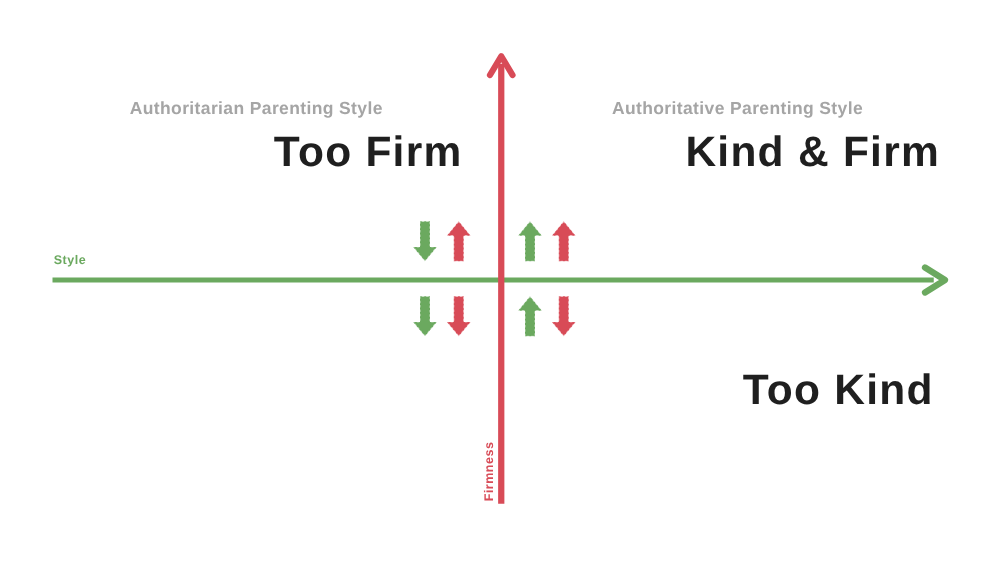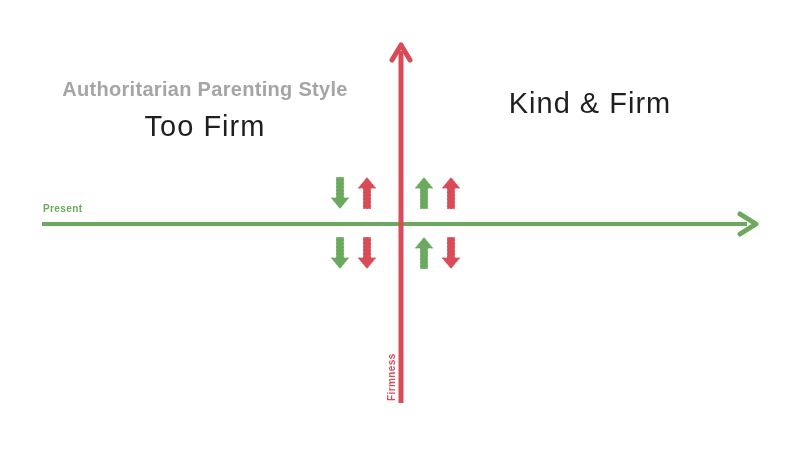--- a/index.html
+++ b/index.html
@@ -26,26 +26,26 @@
     color: var(--green);
   }
   .axis-label-y {
     position: absolute; left: 386px; top: 401px;
     transform: rotate(-90deg); transform-origin: 0 0;
     font-size: 10px; font-weight: bold; letter-spacing: .4px;
     color: var(--red); white-space: nowrap;
   }
   .quad { position: absolute; text-align: center; }
   .quad-title {
-    font-size: 20px; font-weight: bold; letter-spacing: .3px;
+    font-size: 14px; font-weight: bold; letter-spacing: .3px;
     color: var(--gray); white-space: nowrap;
   }
   .quad-sub {
-    font-size: 29px; font-weight: 400; letter-spacing: 1px;
-    color: var(--ink); margin-top: 9px; white-space: nowrap;
+    font-size: 34px; font-weight: 700; letter-spacing: 1px;
+    color: var(--ink); margin-top: 9px; white-space: nowrap; text-align: right;
   }
   .quad-tl { left: 40px;  top: 78px;  width: 330px; }
   .quad-tr { left: 428px; top: 78px;  width: 324px; }
   .quad-bl { left: 45px;  top: 284px; width: 330px; }
   .quad-br { left: 425px; top: 284px; width: 322px; }
   .arrow-pair { position: absolute; display: flex; gap: 7px; }
   .pair-tl { left: 330px; top: 176px; }
   .pair-tr { left: 414px; top: 176px; }
   .pair-bl { left: 330px; top: 236px; }
   .pair-br { left: 414px; top: 236px; }
@@ -56,31 +56,33 @@
 
 <div class="canvas">
 
   <svg class="axes-svg" viewBox="0 0 800 450">
     <line class="axis-x-line" x1="42" y1="224" x2="747" y2="224" stroke-width="4"></line>
     <polyline class="axis-x-head" points="740,214 756,224 740,234" fill="none" stroke-width="5" stroke-linecap="round" stroke-linejoin="round"></polyline>
     <line class="axis-y-line" x1="401" y1="403" x2="401" y2="51" stroke-width="5"></line>
     <polyline class="axis-y-head" points="392,60 401,45 410,60" fill="none" stroke-width="5" stroke-linecap="round" stroke-linejoin="round"></polyline>
   </svg>
 
-  <div class="axis-label-x">Present</div>
+  <div class="axis-label-x">Style</div>
   <div class="axis-label-y">Firmness</div>
 
   <div class="quad quad-tl">
     <div class="quad-title">Authoritarian Parenting Style</div>
     <div class="quad-sub">Too Firm</div>
   </div>
   <div class="quad quad-tr">
+    <div class="quad-title">Authoritative Parenting Style</div>
     <div class="quad-sub">Kind &amp; Firm</div>
   </div>
   <div class="quad quad-br">
+    <div class="quad-sub">Too Kind</div>
   </div>
 
   <div class="arrow-pair pair-tl">
       <svg viewBox="0 0 20 34" class="block-arrow">
         <polygon points="10,33 19.5,21.5 14,21.5 14,1 6,1 6,21.5 0.5,21.5" fill="#6BA95F" stroke="rgba(255,255,255,0.5)" stroke-width="1" stroke-dasharray="2 1.5"></polygon>
       </svg>
       <svg viewBox="0 0 20 34" class="block-arrow">
         <polygon points="10,1 19.5,12.5 14,12.5 14,33 6,33 6,12.5 0.5,12.5" fill="#D84B57" stroke="rgba(255,255,255,0.5)" stroke-width="1" stroke-dasharray="2 1.5"></polygon>
       </svg>
     </div>

